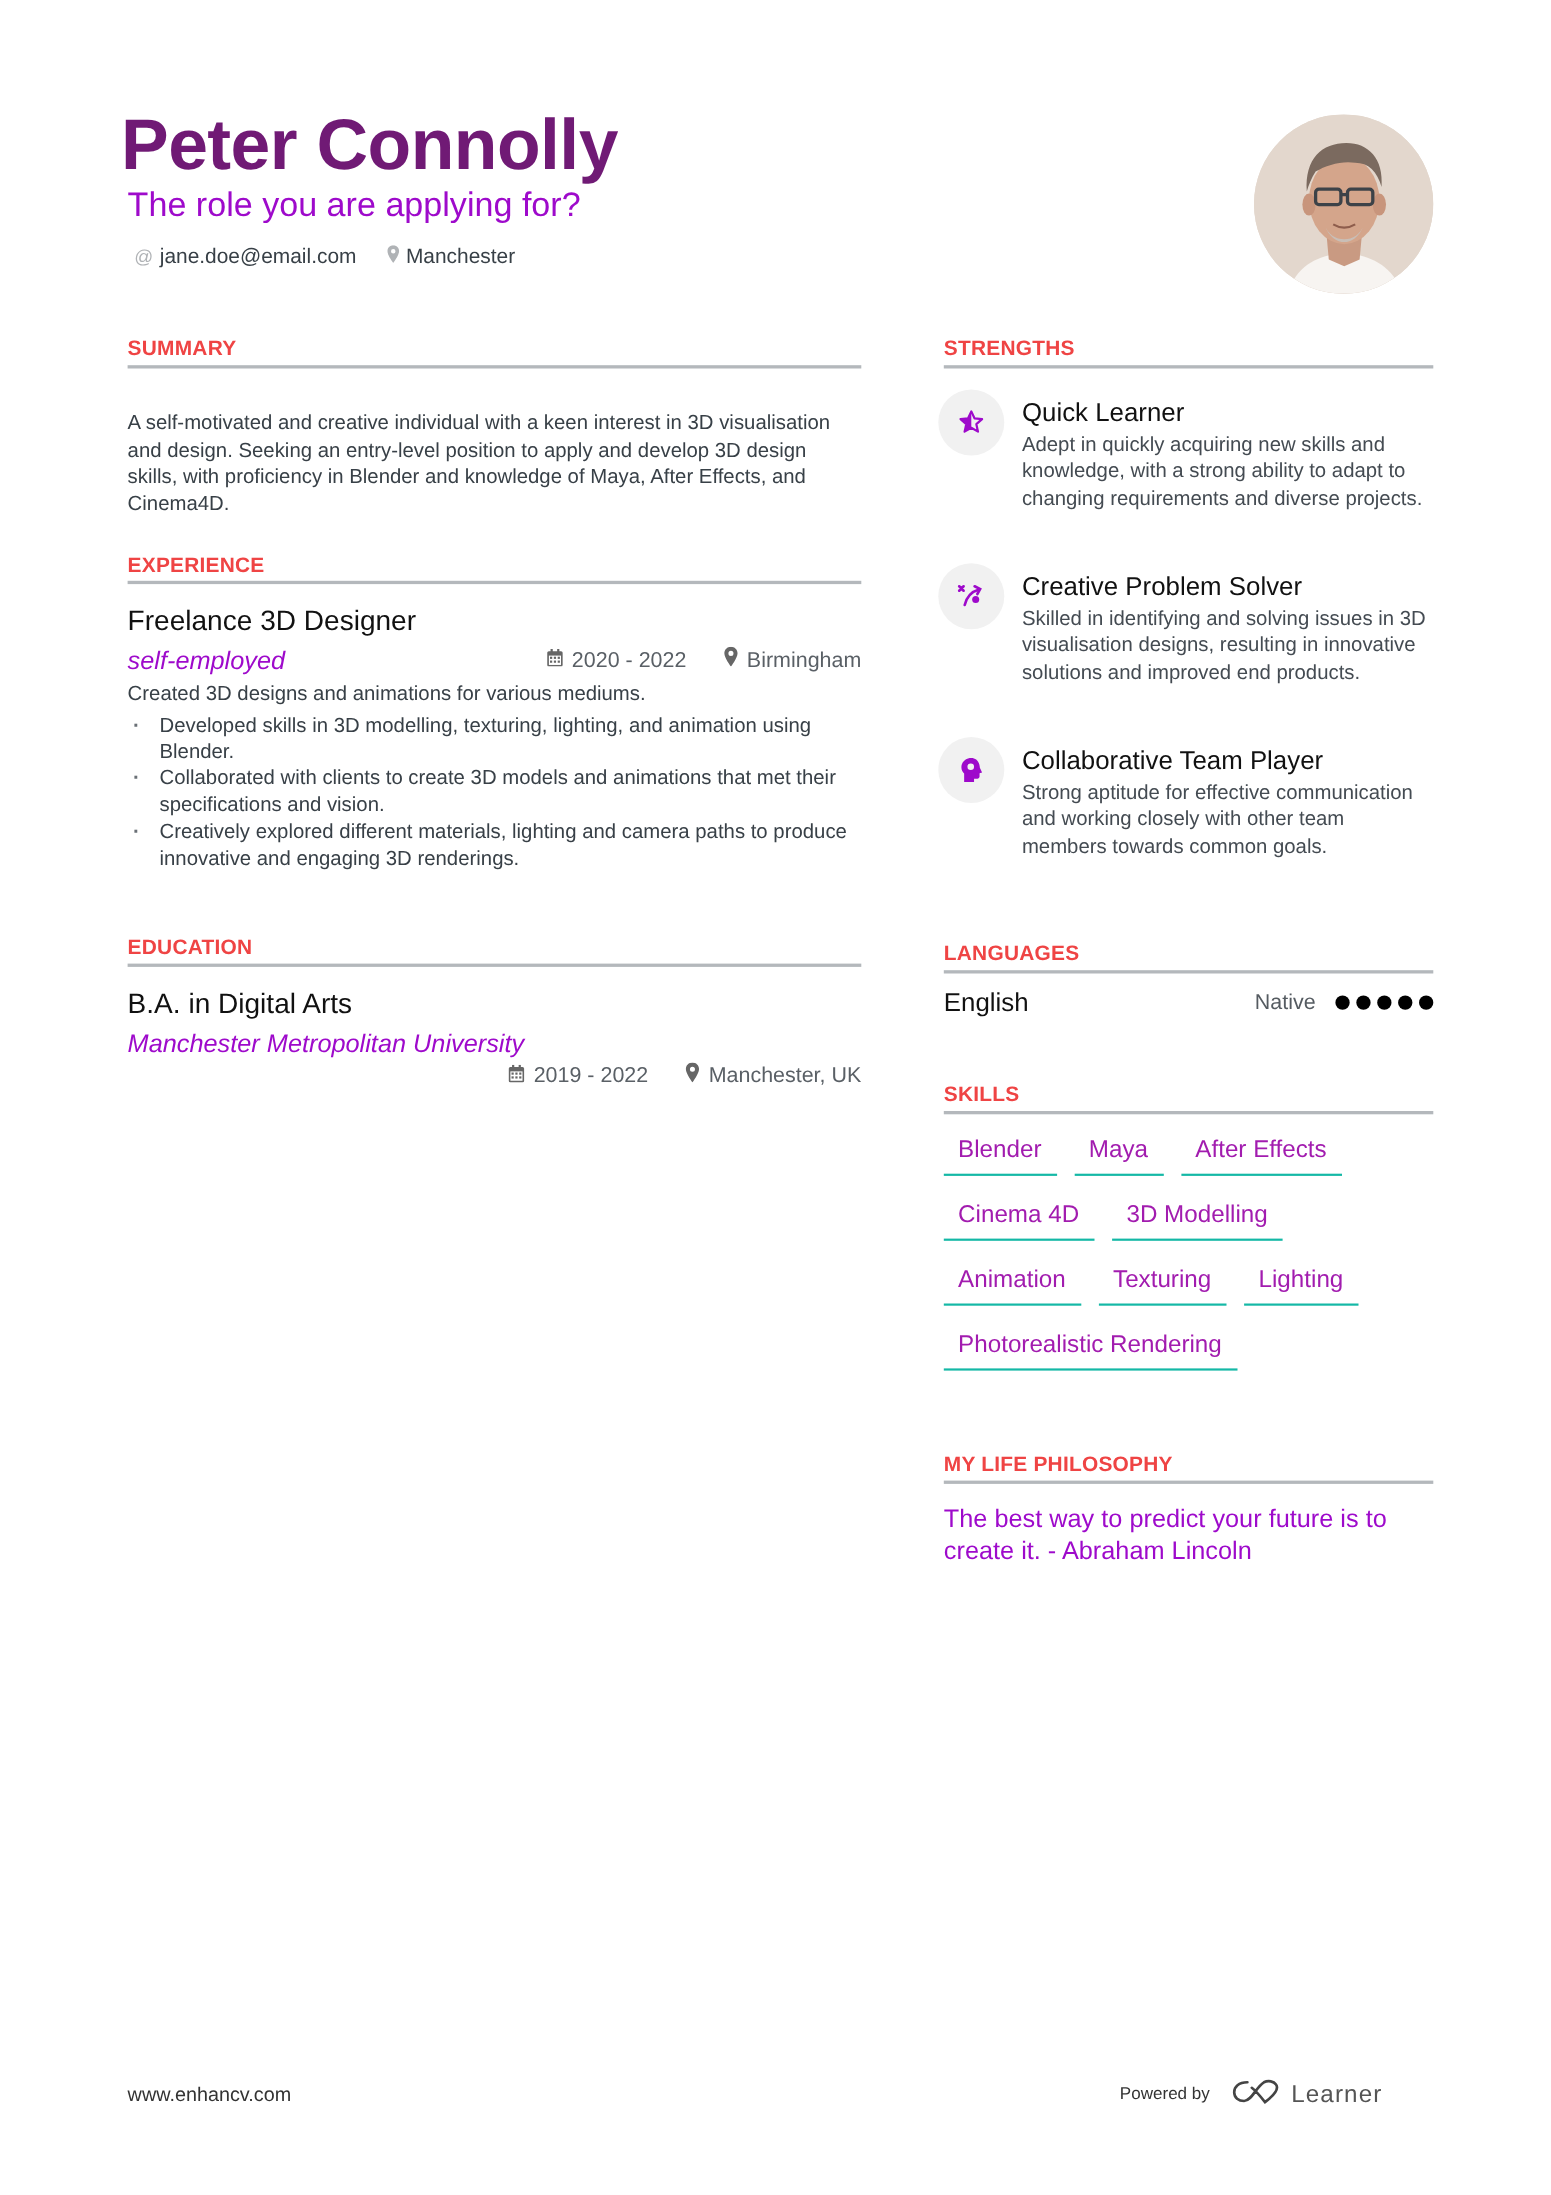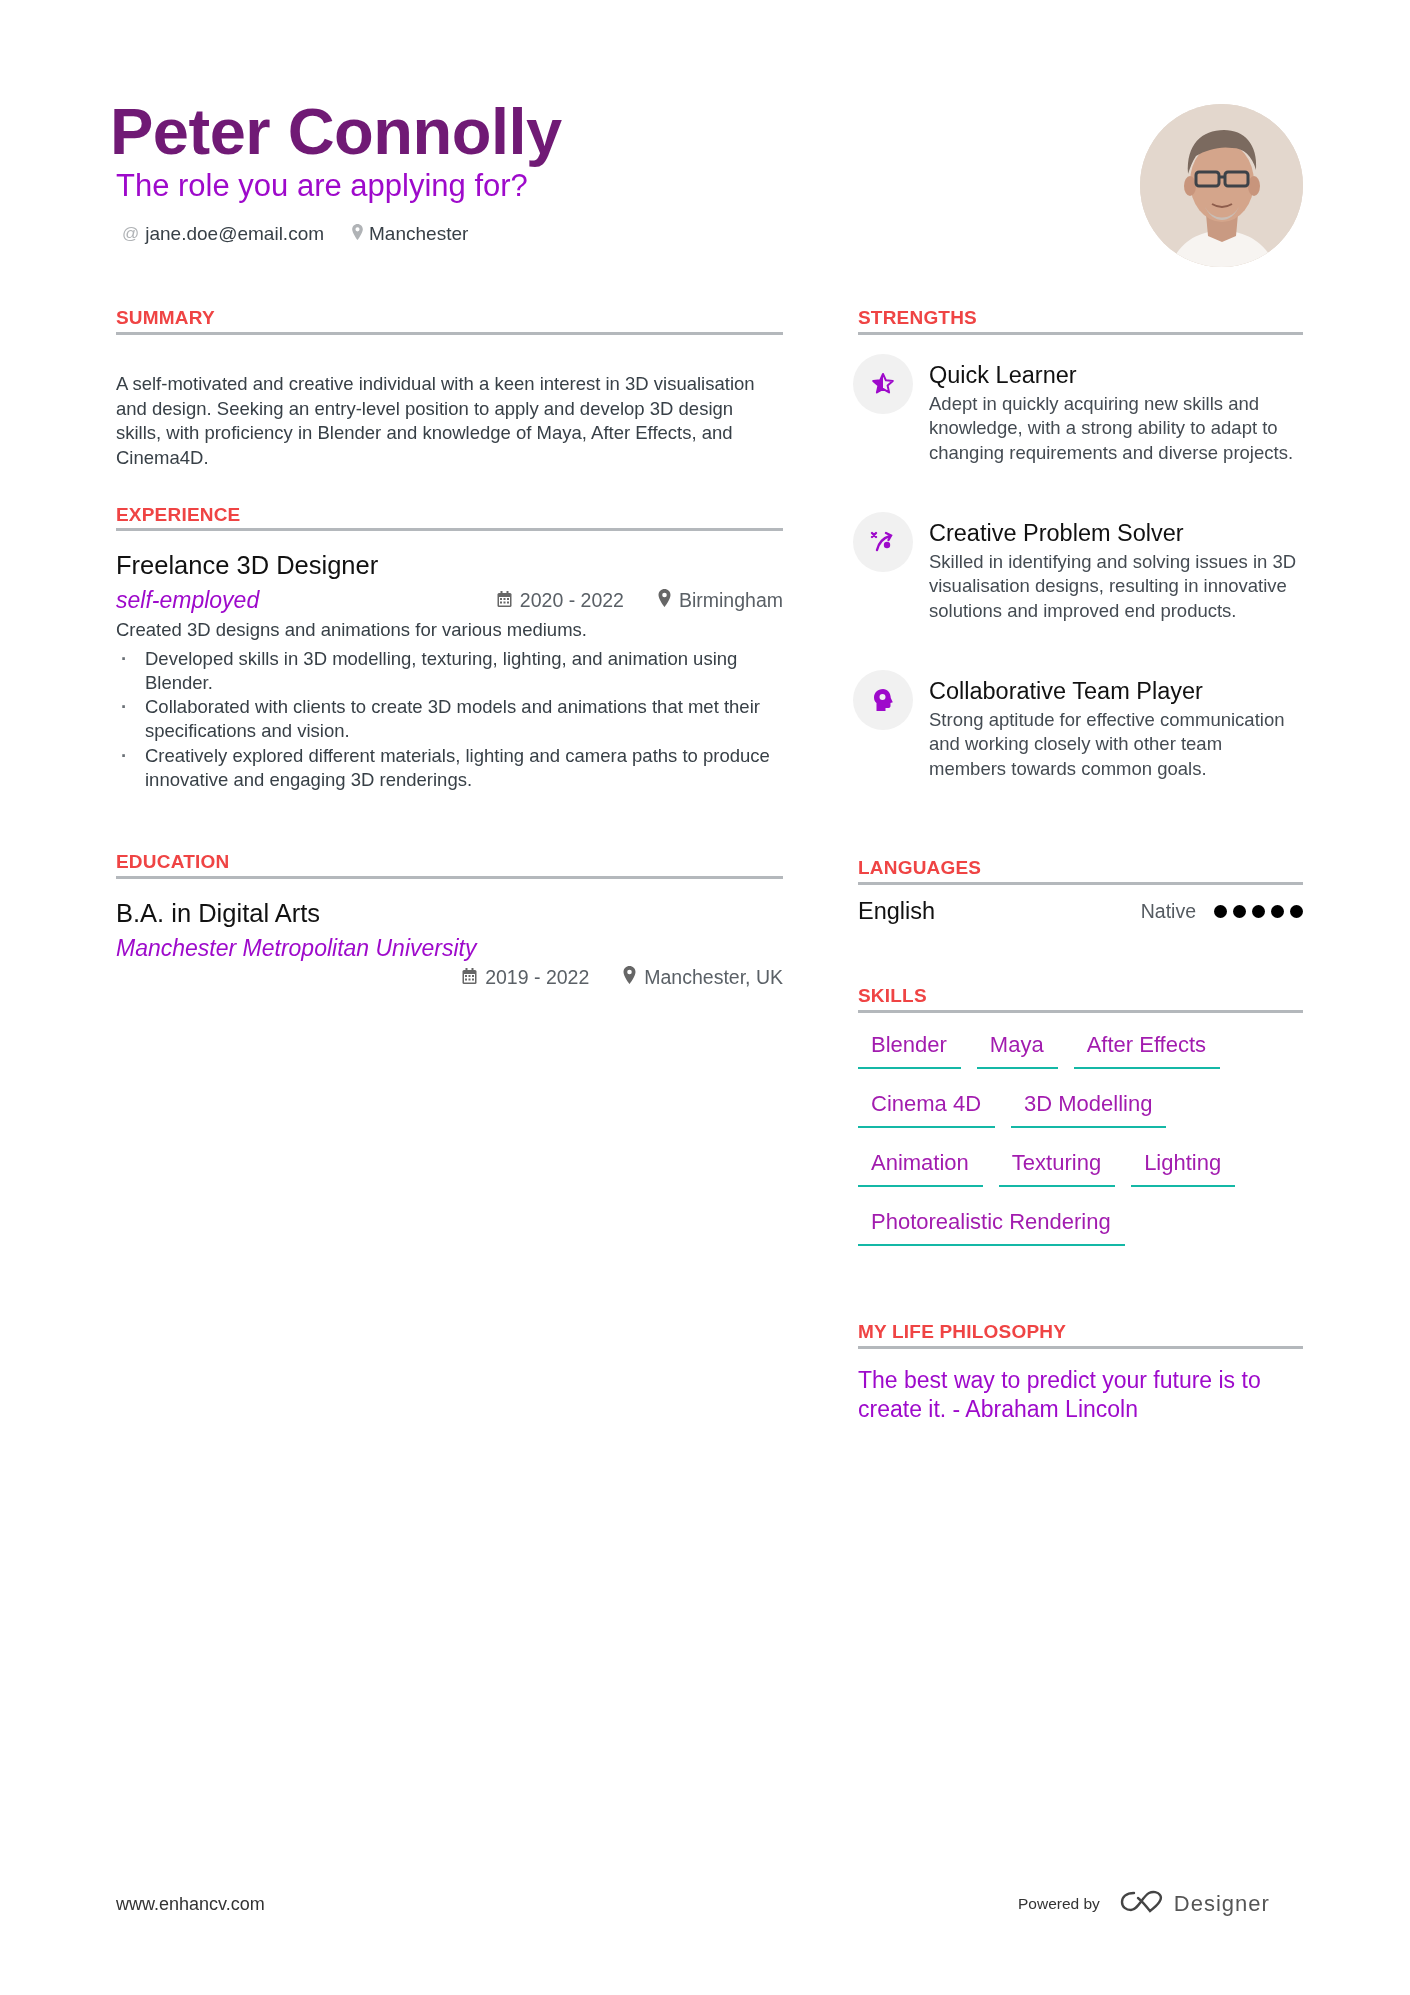--- a/index.html
+++ b/index.html
@@ -260,15 +260,15 @@
 
 <div class="abs footer-left">www.enhancv.com</div>
 <div class="abs footer-right">
   <span class="powered">Powered by</span>
   <span class="brand">
     <span>
       <svg width="46" height="24" viewBox="0 0 46 24">
           <path d="M14 4 C6 4 2 8 2 13 C2 18 6 21 11 21 C18 21 22 8 29 4 C33 2 38 3 40 6 C43 10 38 16 30 22 C26 17 22 12 18 9" fill="none" stroke="#444" stroke-width="2.4" stroke-linecap="round"></path>
         </svg>
     </span>
-    <span>Designer</span>
+    <span>Learner</span>
   </span>
 </div>
 
 </body></html>

